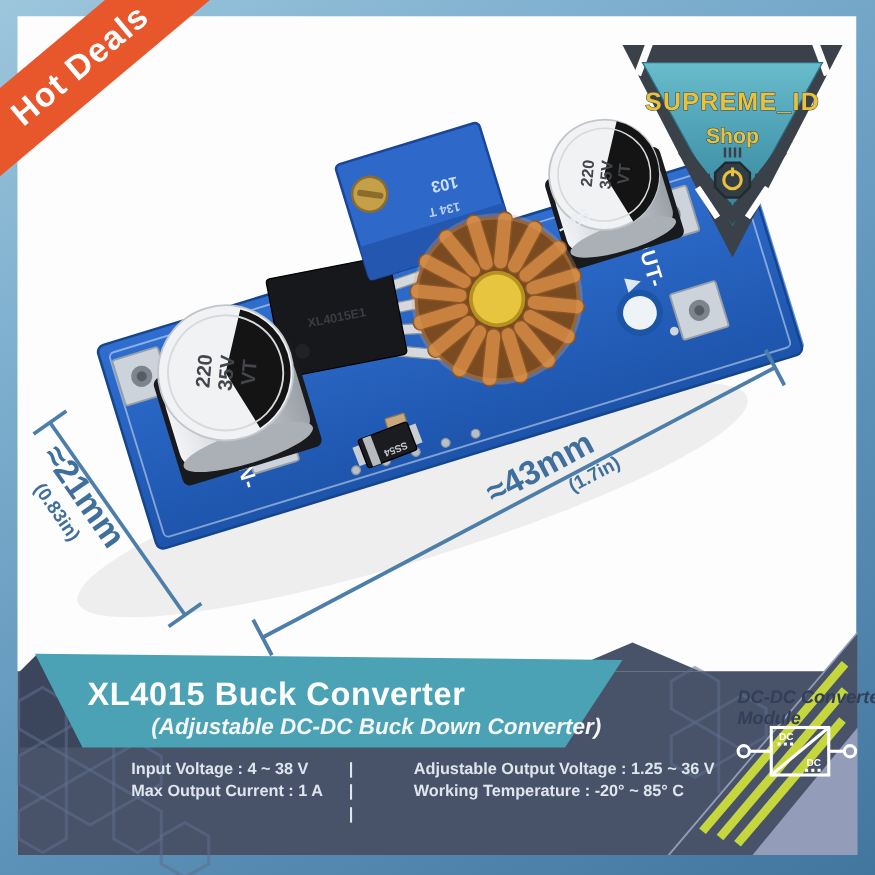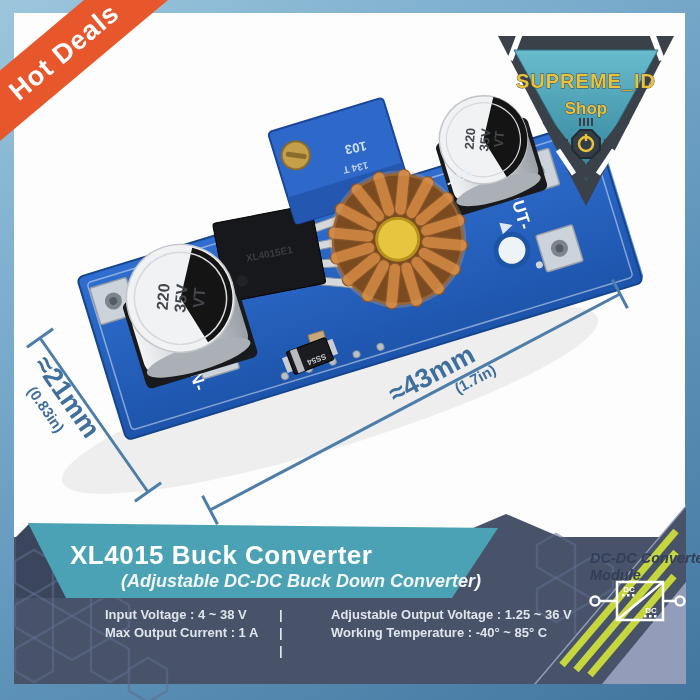--- a/index.html
+++ b/index.html
@@ -324,20 +324,20 @@
     <div>Input Voltage : 4 ~ 38 V</div>
     <div>Max Output Current : 1 A</div>
   </div>
   <div class="abs spec-col spec-sep">
     <div>|</div>
     <div>|</div>
     <div>|</div>
   </div>
   <div class="abs spec-col spec-right">
     <div>Adjustable Output Voltage : 1.25 ~ 36 V</div>
-    <div>Working Temperature : -40° ~ 85° C</div>
+    <div>Working Temperature : -20° ~ 85° C</div>
   </div>
 
   <div class="abs badge-text">
     <div>DC-DC Converter</div>
     <div>Module</div>
   </div>
 </div>
 
 </body></html>

